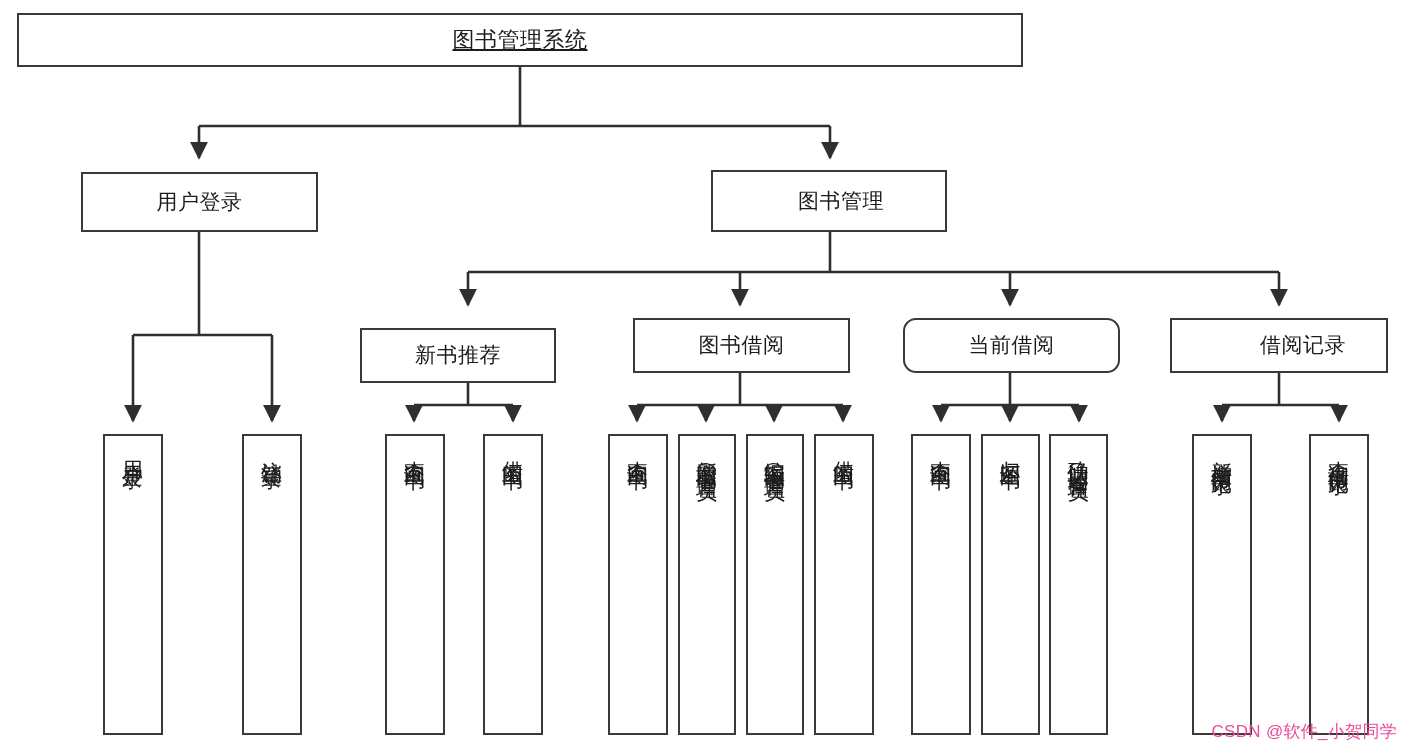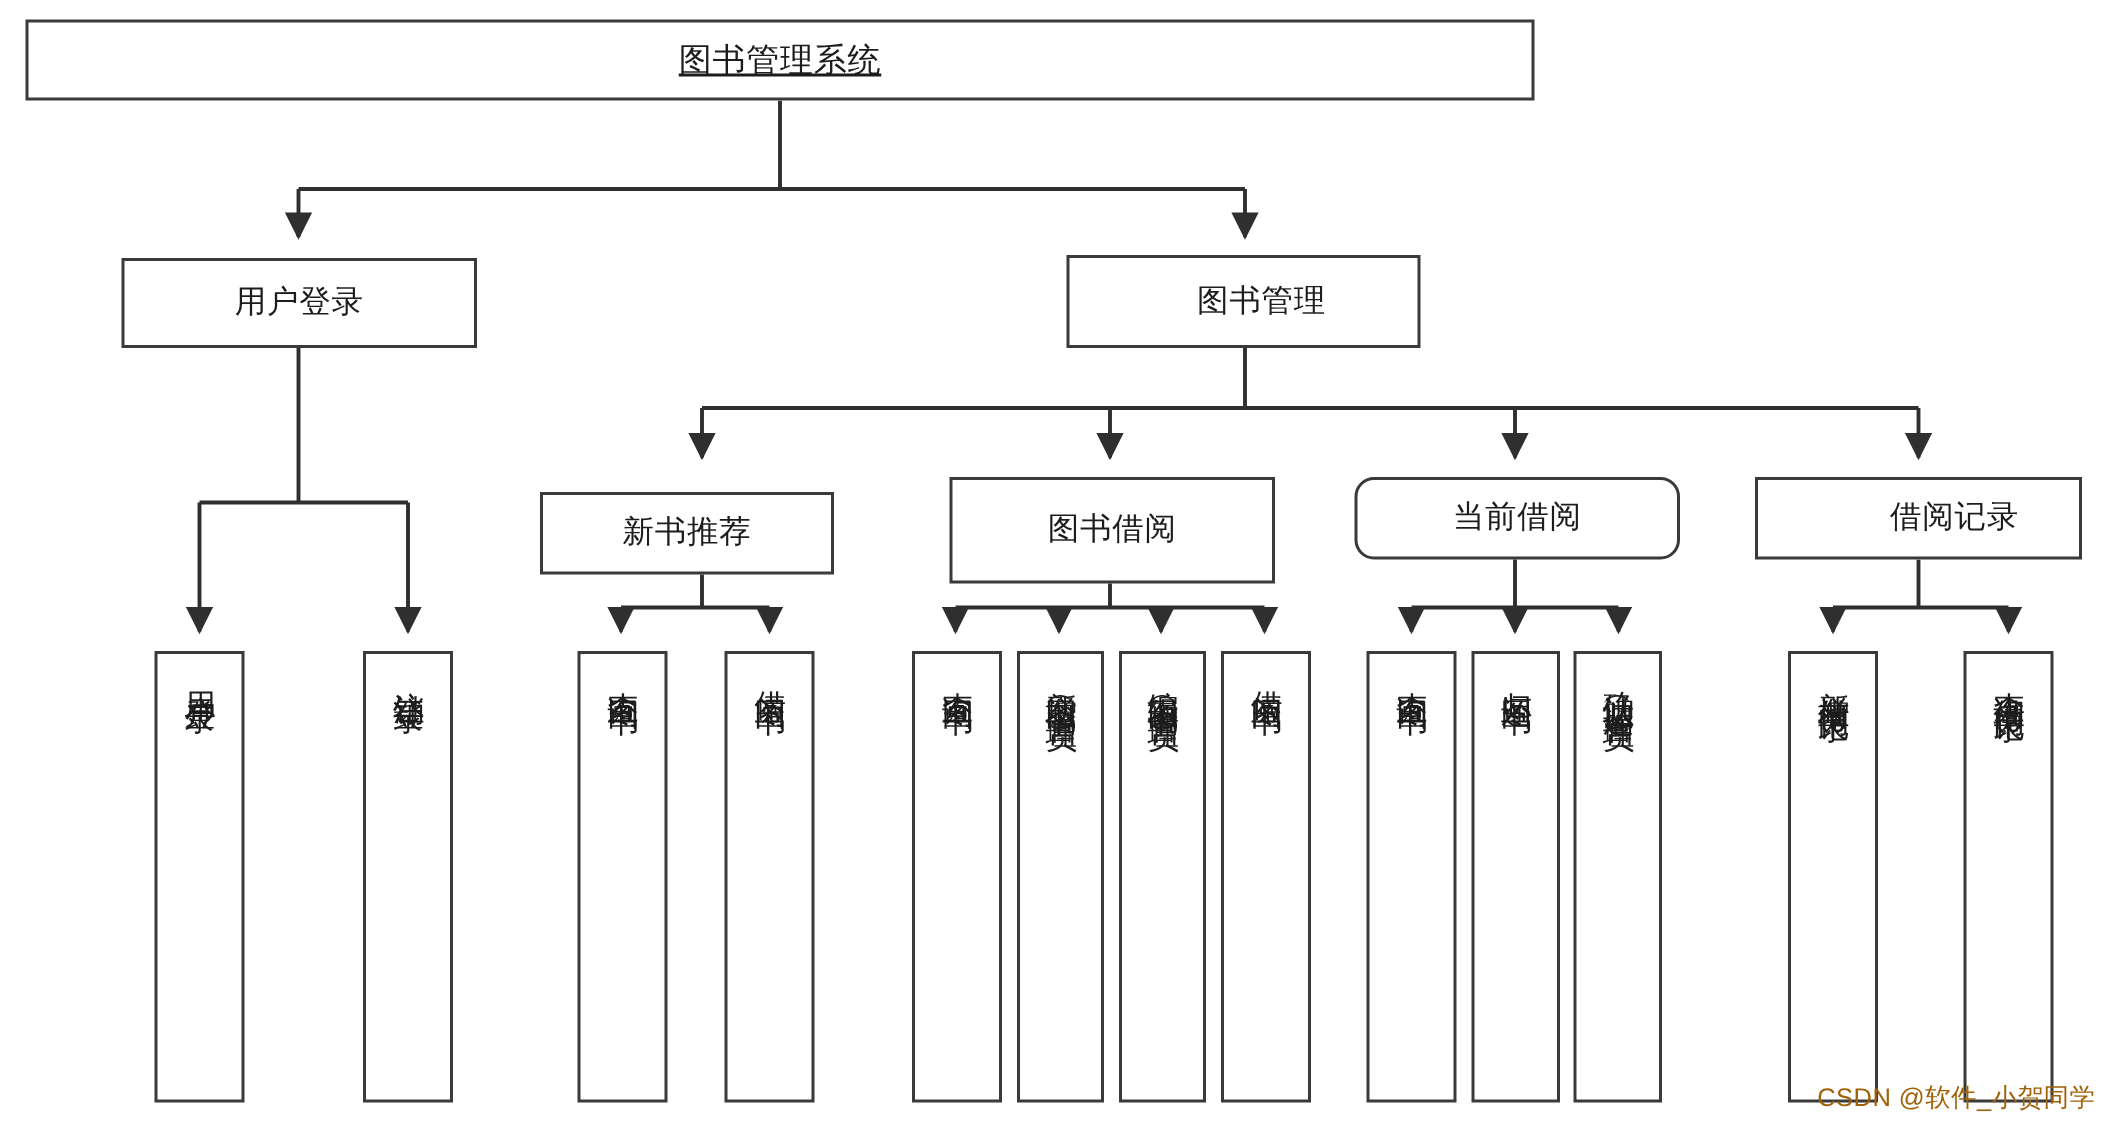--- a/index.html
+++ b/index.html
@@ -57,21 +57,21 @@
     letter-spacing: 3px;
     line-height: 1;
     white-space: nowrap;
   }
   #root-node .label { font-size: 22px; }
   .watermark {
     position: absolute;
     right: 8px;
     bottom: 4px;
     font-size: 17px;
-    color: #a16207;
+    color: #ec4899;
     z-index: 5;
     white-space: nowrap;
     letter-spacing: 0.3px;
   }
 </style>
 </head>
 <body>
 
 <div id="canvas">
 
@@ -132,21 +132,21 @@
   <div class="node horizontal" style="left:81px; top:172px; width:237px; height:60px;">
     <span class="label">用户登录</span>
   </div>
   <div class="node horizontal" style="left:711px; top:170px; width:236px; height:62px;padding-left:24px;">
     <span class="label">图书管理</span>
   </div>
 
   <div class="node horizontal" style="left:360px; top:328px; width:196px; height:55px;">
     <span class="label">新书推荐</span>
   </div>
-  <div class="node horizontal" style="left:633px; top:318px; width:217px; height:71px;">
+  <div class="node horizontal" style="left:633px; top:318px; width:217px; height:55px;">
     <span class="label">图书借阅</span>
   </div>
   <div class="node horizontal" style="left:903px; top:318px; width:217px; height:55px;border-radius:13px;">
     <span class="label">当前借阅</span>
   </div>
   <div class="node horizontal" style="left:1170px; top:318px; width:218px; height:55px;padding-left:48px;">
     <span class="label">借阅记录</span>
   </div>
 
   <div class="node vertical" style="left:103px; top:434px; width:60px; height:301px;">

